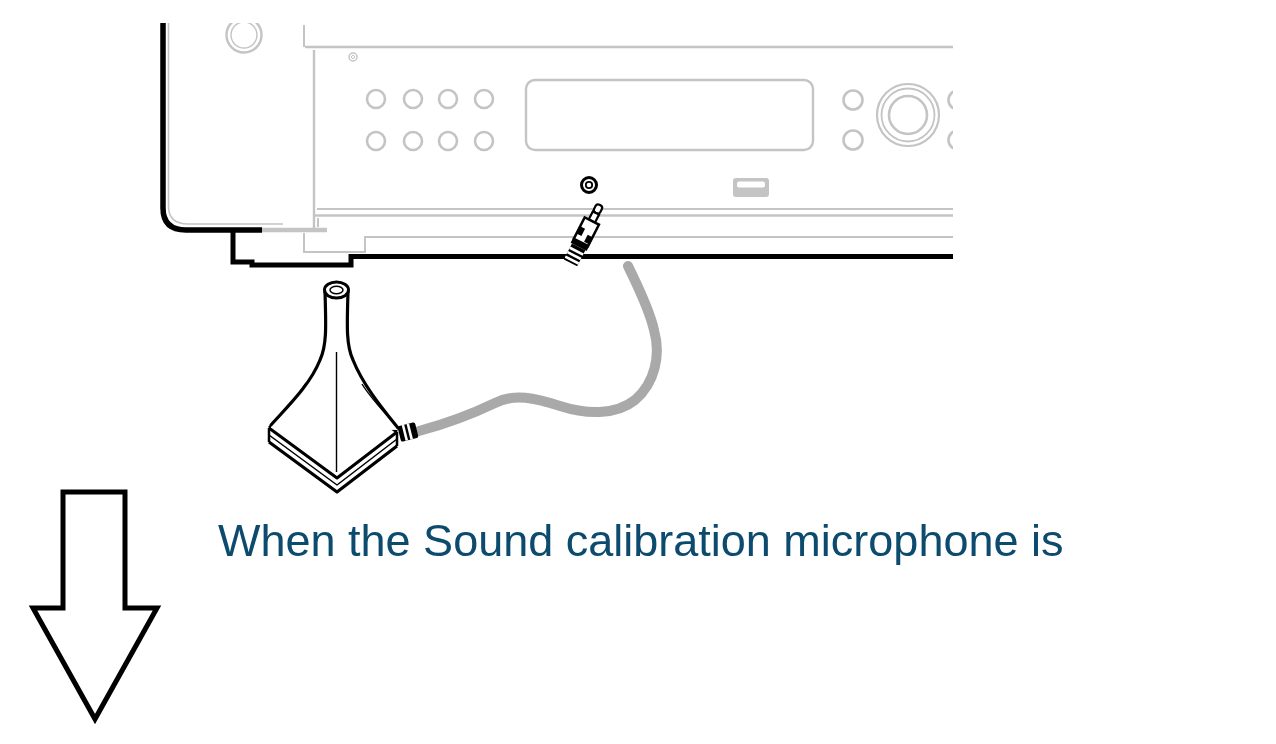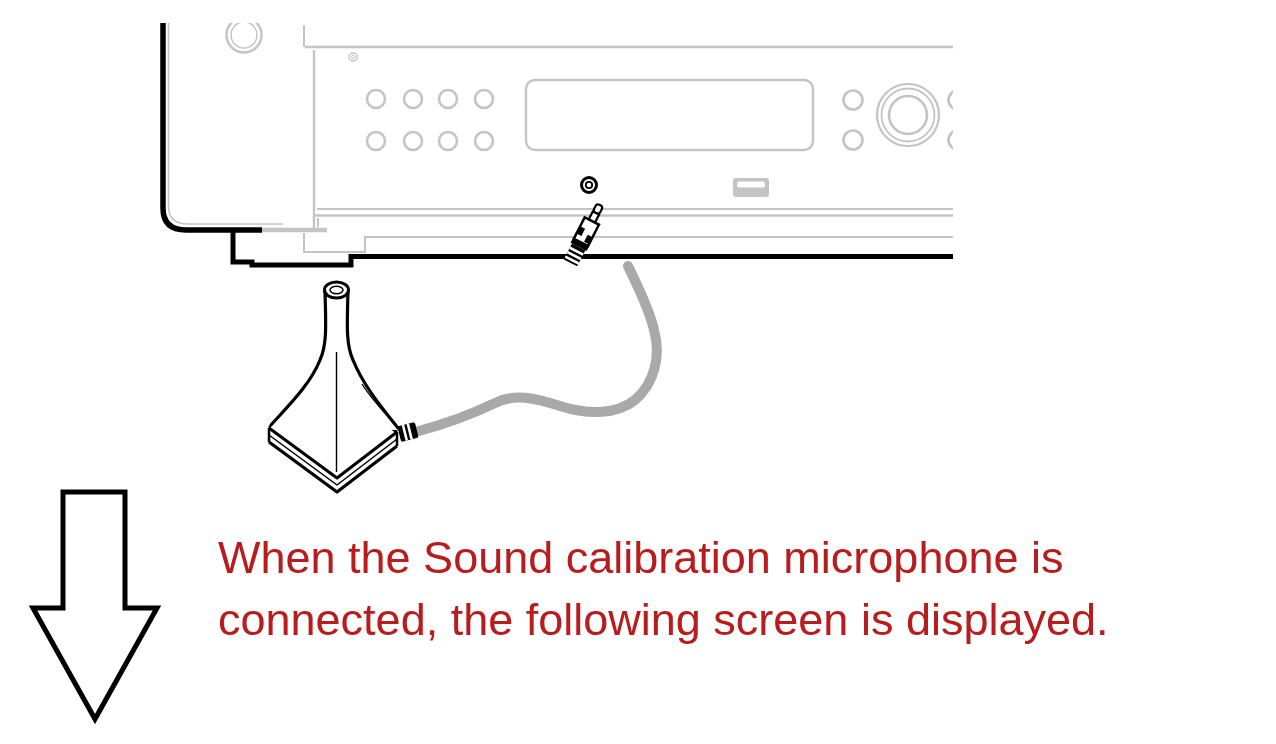--- a/index.html
+++ b/index.html
@@ -13,22 +13,22 @@
     font-family:"Liberation Sans", sans-serif;
   }
   #fig{position:absolute;left:0;top:0;}
   .gl{stroke:var(--line_gray);fill:none;}
   .kl{stroke:var(--ink);fill:none;}
   .wf{fill:#ffffff;}
   .kf{fill:var(--ink);stroke:none;}
   .gf{fill:var(--line_gray);stroke:none;}
   .caption{
     position:absolute;left:218px;top:510px;
-    font-size:45px;line-height:62px;color:#b91c1c;
-    letter-spacing:0px;white-space:nowrap;margin-top:17px;
+    font-size:45px;line-height:62px;color:#0c4a6e;
+    letter-spacing:0px;white-space:nowrap;
   }
 </style>
 </head>
 <body>
 
 <div id="stage">
 
   <svg id="fig" width="1276" height="744" viewBox="0 0 1276 744">
     <defs>
       <clipPath id="unitClip">
@@ -144,16 +144,15 @@
         <ellipse class="kl" stroke-width="1.5" cx="336.5" cy="290" rx="6.5" ry="3.8"></ellipse>
         <path class="kl" stroke-width="1.4" d="M336.5,352 V472"></path>
       </g>
     </g>
 
     <path d="M63,492 H125 V608 H157 L95,719 L33,608 H63 Z" fill="#ffffff" stroke="var(--ink)" stroke-width="5" stroke-linejoin="miter"></path>
   </svg>
 
   <div class="caption">
     <div>When the Sound calibration microphone is</div>
-    <div>connected, the following screen is displayed.</div>
   </div>
 
 </div>
 
 </body></html>

